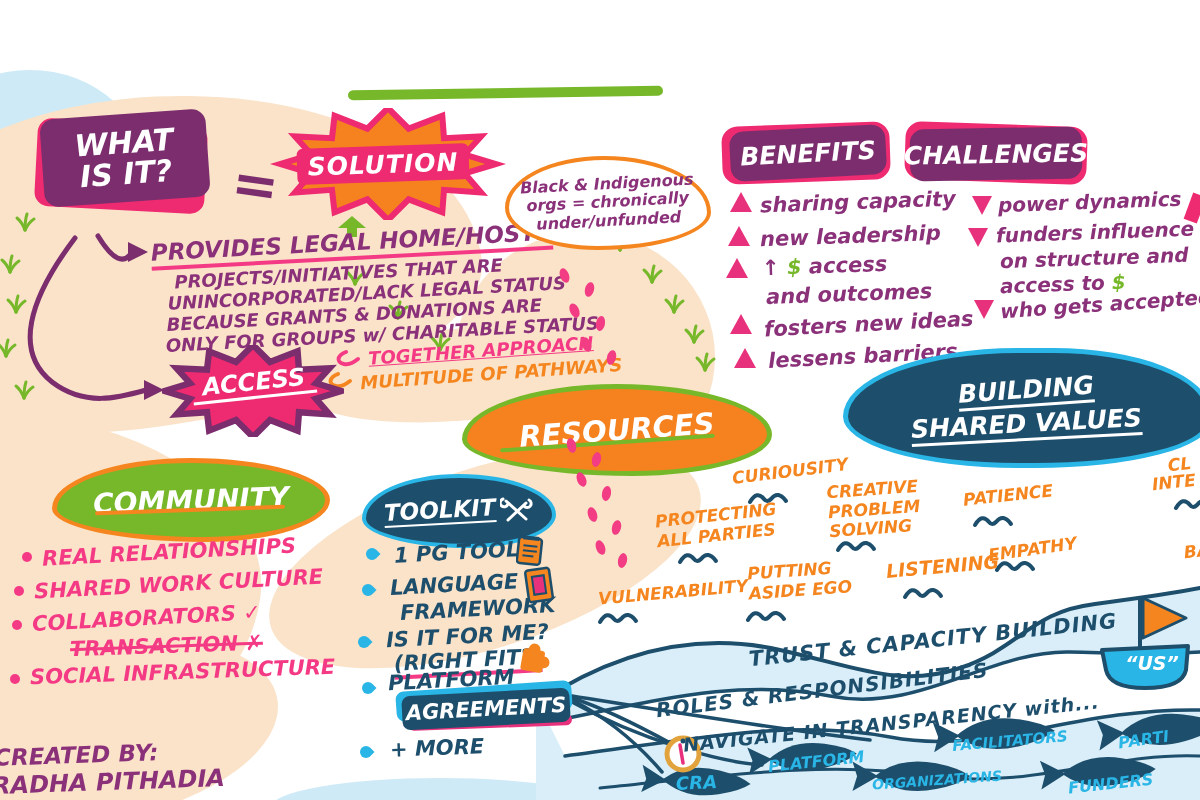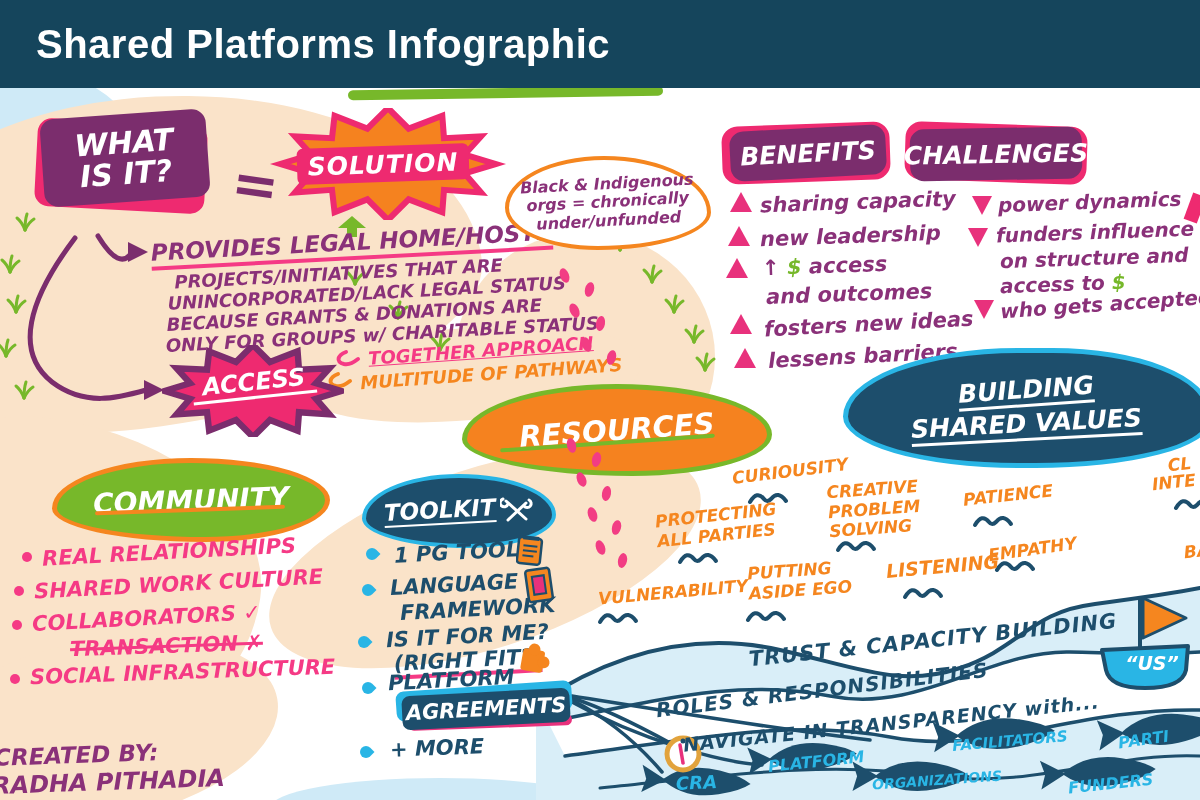--- a/index.html
+++ b/index.html
@@ -136,23 +136,20 @@
         <use href="#bird" x="905" y="587"></use>
       <use href="#bird" x="997" y="560"></use>
     </g>
 
     <g transform="translate(338,216)">
       <path d="M0,12 L14,0 L28,12 Z" fill="#77b82a"></path>
       <rect x="9" y="12" width="10" height="9" fill="#77b82a"></rect>
     </g>
   </svg>
 
-  <div class="hdr abs">
-    <h1>Shared Platforms Infographic</h1>
-  </div>
 
   <div class="abs" style="left:36px;top:122px;width:170px;height:88px;background:#ee2a70;border-radius:14px;transform:rotate(3deg);"></div>
   <div class="abs" style="left:42px;top:114px;width:166px;height:88px;background:#7b2d6d;border-radius:14px;transform:rotate(-4deg);display:flex;flex-direction:column;align-items:center;justify-content:center;color:#fff;">
     <span class="hw" style="font-size:30px;line-height:1.05;">WHAT</span>
     <span class="hw" style="font-size:30px;line-height:1.05;">IS IT?</span>
   </div>
 
   <div class="abs hw" style="left:232px;top:152px;font-size:56px;color:#7b2d6d;transform:rotate(8deg);">=</div>
 
   <svg class="abs" style="left:263px;top:108px;" width="250" height="112" viewBox="0 0 250 130">

